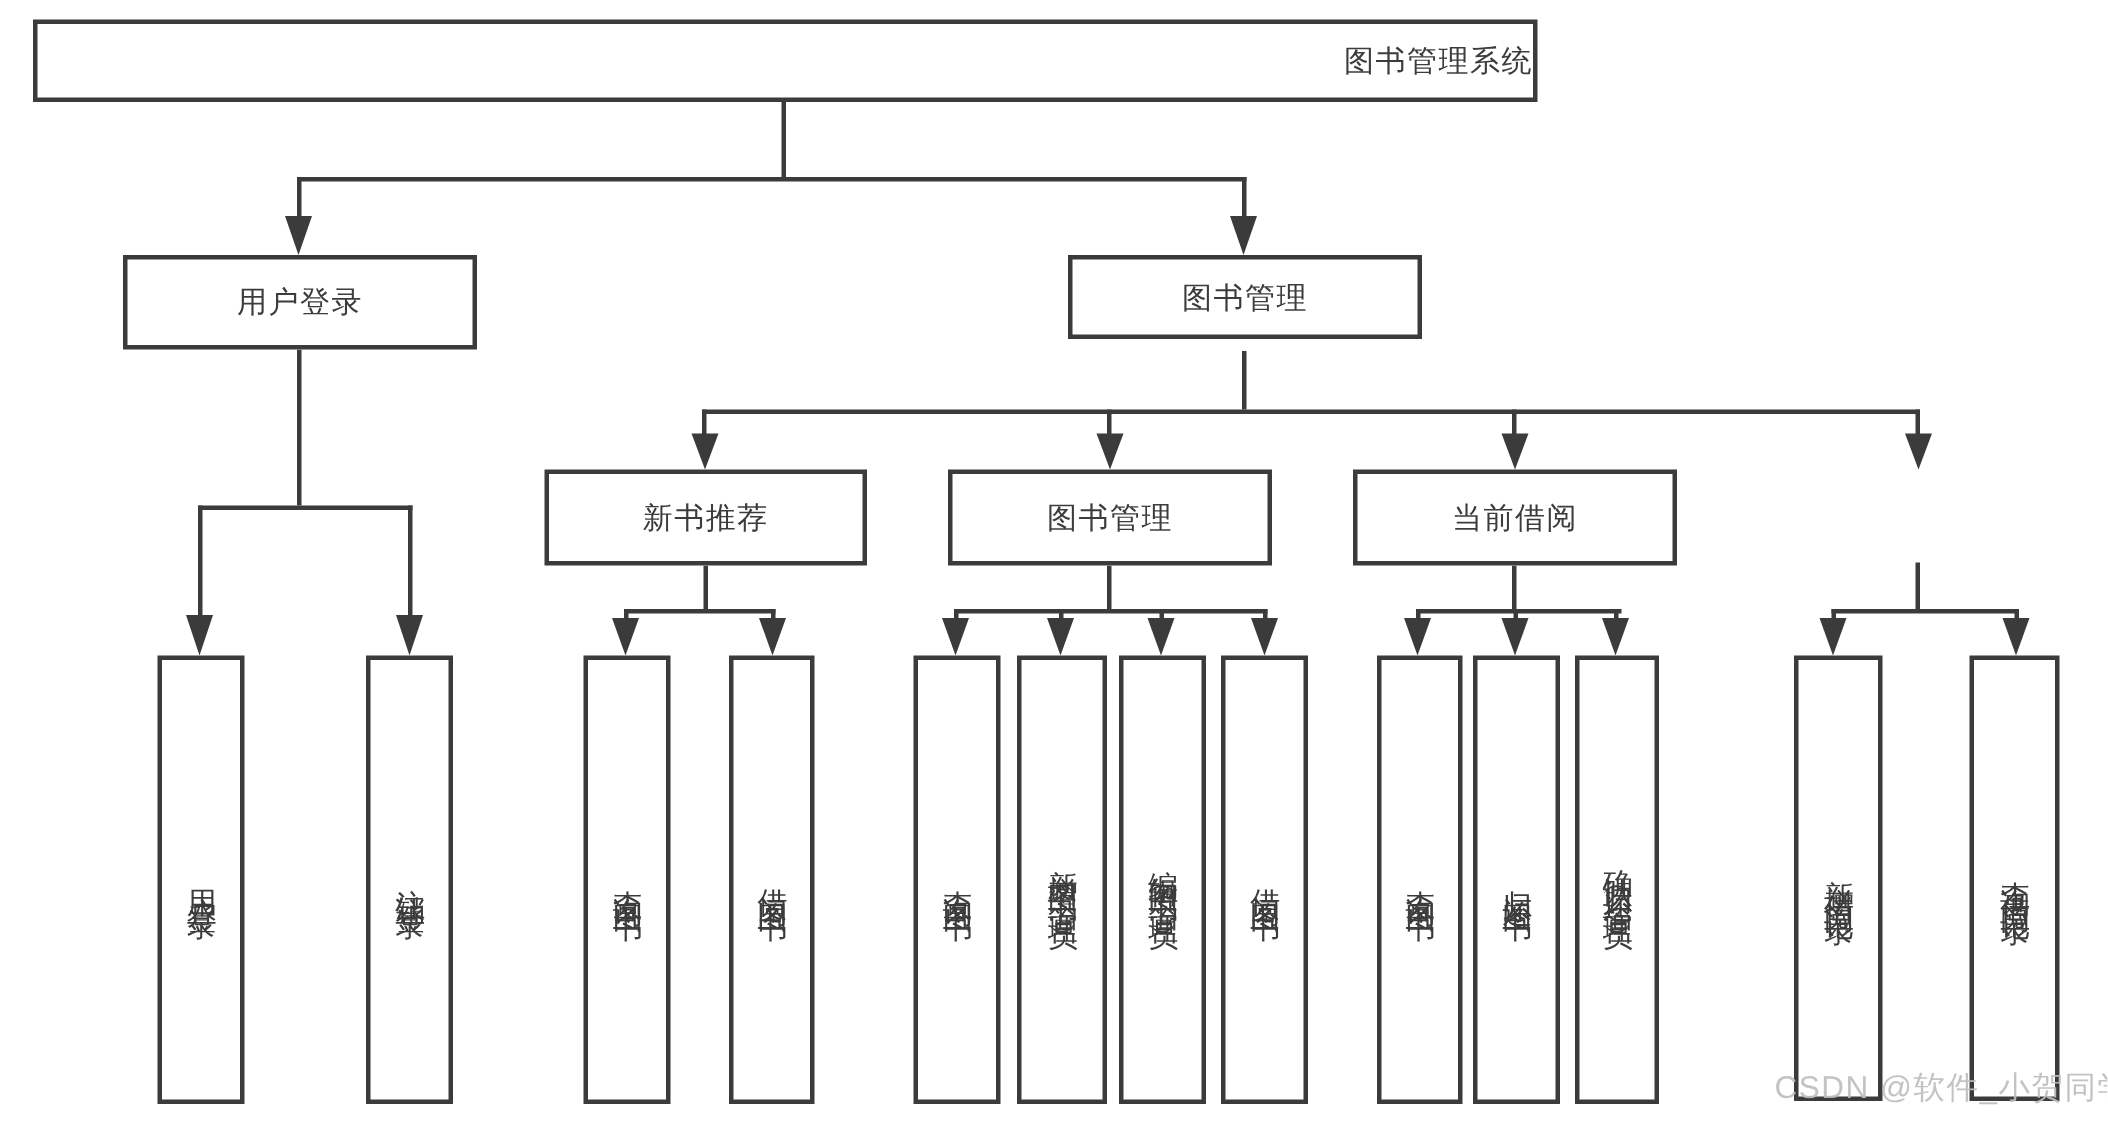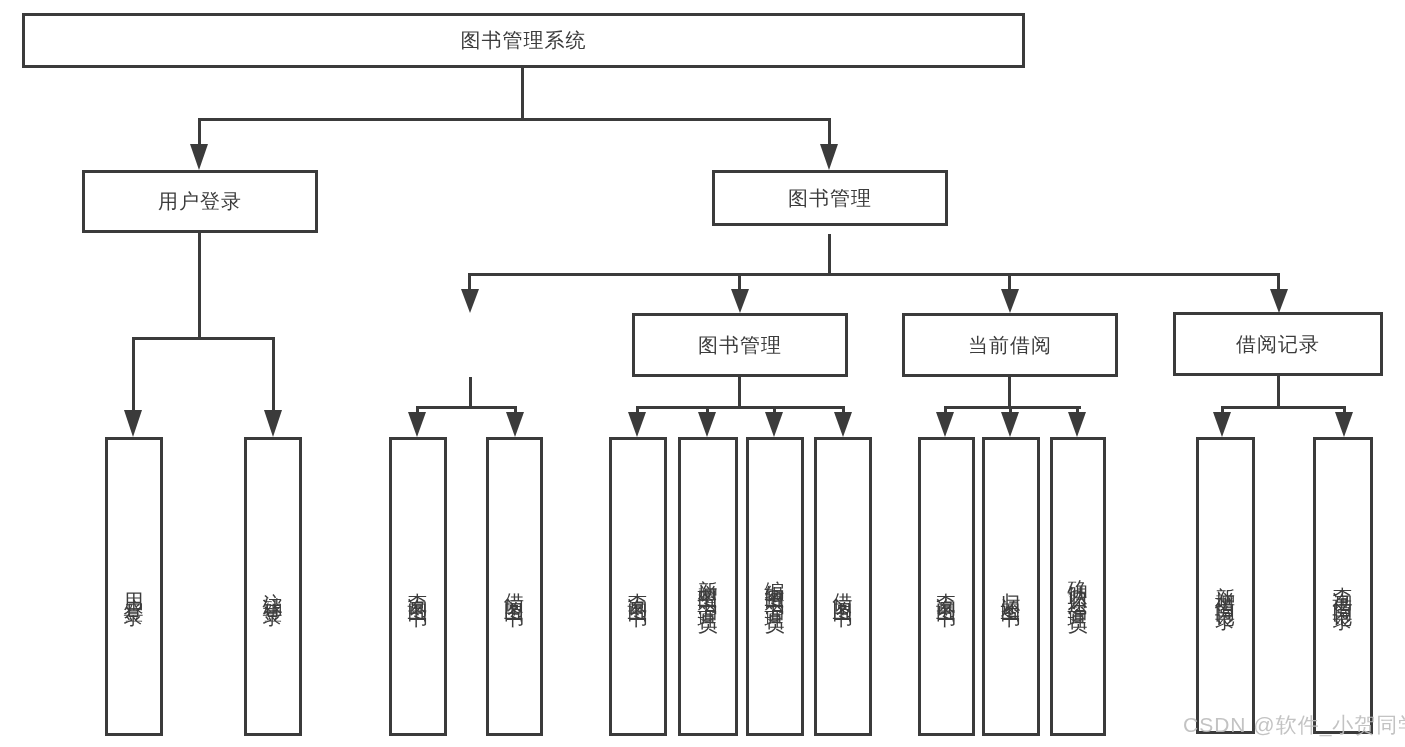--- a/index.html
+++ b/index.html
@@ -29,21 +29,21 @@
   #watermark{
     position:absolute;left:1183px;top:711px;z-index:5;
     font-size:21px;color:rgba(190,190,190,0.92);letter-spacing:1px;white-space:nowrap;
   }
 </style>
 </head>
 <body>
 
 <div id="stage">
 
-  <div class="node" style="left:22px;top:13px;width:1003px;height:55px;">
+  <div class="node" style="left:22px;top:13px;width:1003px;height:55px;justify-content:flex-end;">
     <span class="lbl">图书管理系统</span>
   </div>
 
   <div class="vline" style="left:521px;top:68px;height:50px;"></div>
   <div class="hline" style="left:198px;top:118px;width:633px;"></div>
   <div class="vline" style="left:198px;top:118px;height:28px;"></div>
   <div class="tri" style="left:190px;top:144px;"></div>
   <div class="vline" style="left:828px;top:118px;height:28px;"></div>
   <div class="tri" style="left:820px;top:144px;"></div>
 
@@ -58,28 +58,28 @@
   <div class="hline" style="left:468px;top:273px;width:812px;"></div>
   <div class="vline" style="left:468px;top:273px;height:18px;"></div>
   <div class="tri t24" style="left:461px;top:289px;"></div>
   <div class="vline" style="left:738px;top:273px;height:18px;"></div>
   <div class="tri t24" style="left:731px;top:289px;"></div>
   <div class="vline" style="left:1008px;top:273px;height:18px;"></div>
   <div class="tri t24" style="left:1001px;top:289px;"></div>
   <div class="vline" style="left:1277px;top:273px;height:18px;"></div>
   <div class="tri t24" style="left:1270px;top:289px;"></div>
 
+  <div class="node" style="left:363px;top:313px;width:215px;height:64px;">
+    <span class="lbl">新书推荐</span>
+  </div>
   <div class="node" style="left:632px;top:313px;width:216px;height:64px;">
     <span class="lbl">图书管理</span>
   </div>
   <div class="node" style="left:902px;top:313px;width:216px;height:64px;">
     <span class="lbl">当前借阅</span>
-  </div>
-  <div class="node" style="left:1173px;top:312px;width:210px;height:64px;">
-    <span class="lbl">借阅记录</span>
   </div>
 
   <div class="vline" style="left:198px;top:233px;height:104px;"></div>
   <div class="hline" style="left:132px;top:337px;width:143px;"></div>
   <div class="vline" style="left:132px;top:337px;height:75px;"></div>
   <div class="tri t27" style="left:124px;top:410px;"></div>
   <div class="vline" style="left:272px;top:337px;height:75px;"></div>
   <div class="tri t27" style="left:264px;top:410px;"></div>
 
   <div class="vline" style="left:469px;top:377px;height:29px;"></div>

